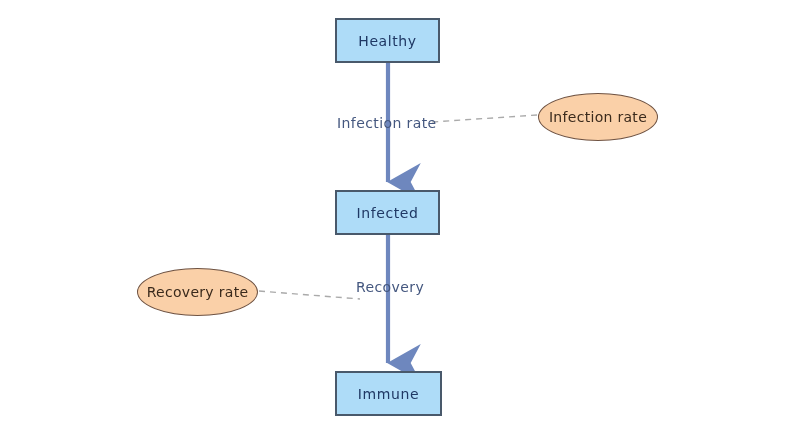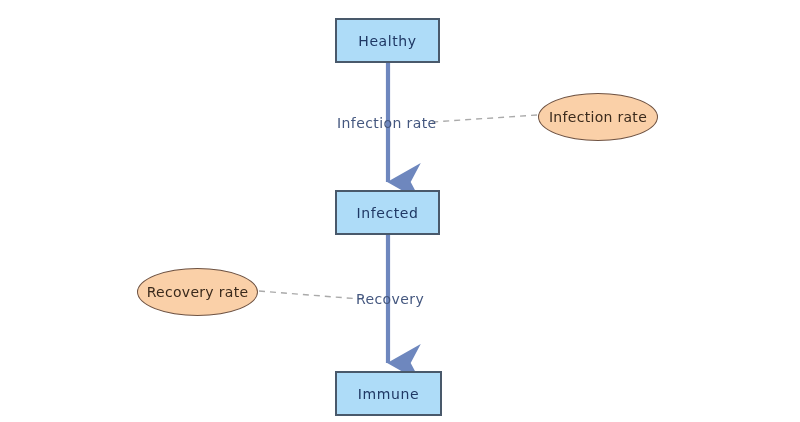--- a/index.html
+++ b/index.html
@@ -109,15 +109,15 @@
   <div class="node-ellipse" style="left:538px; top:93px; width:120px; height:48px;">
     <span class="node-label">Infection rate</span>
   </div>
 
   <div class="node-ellipse" style="left:137px; top:268px; width:121px; height:48px;justify-content:center;">
     <span class="node-label">Recovery rate</span>
   </div>
 
   <div class="edge-label" style="left:337px; top:115px;">Infection rate</div>
 
-  <div class="edge-label" style="left:356px; top:291px;">Recovery</div>
+  <div class="edge-label" style="left:356px; top:279px;">Recovery</div>
 
 </div>
 
 </body></html>

